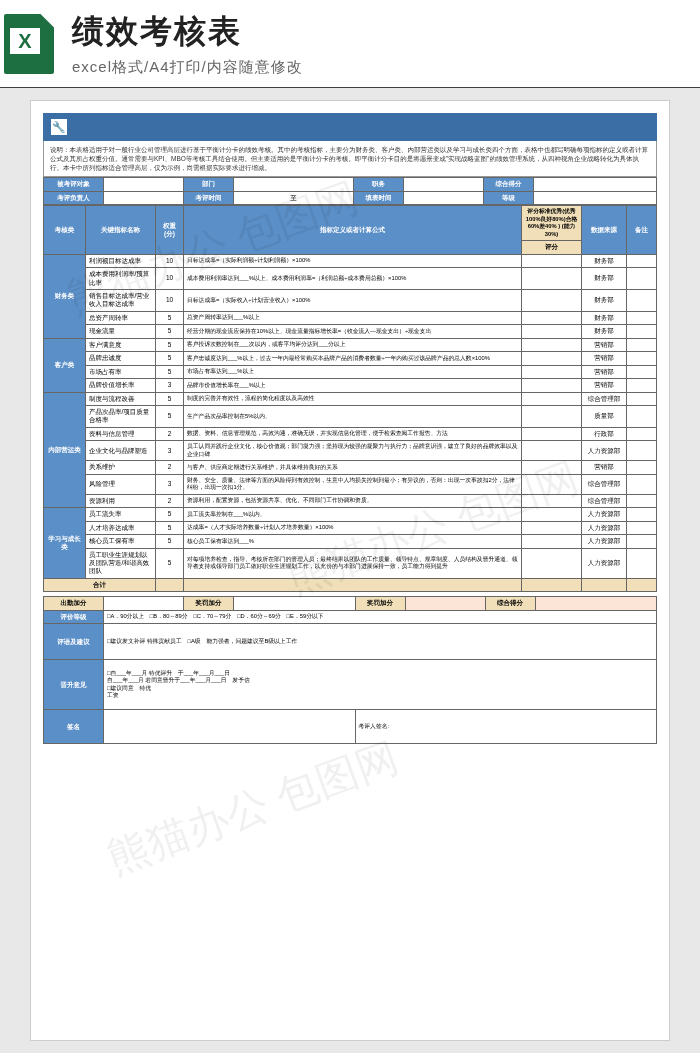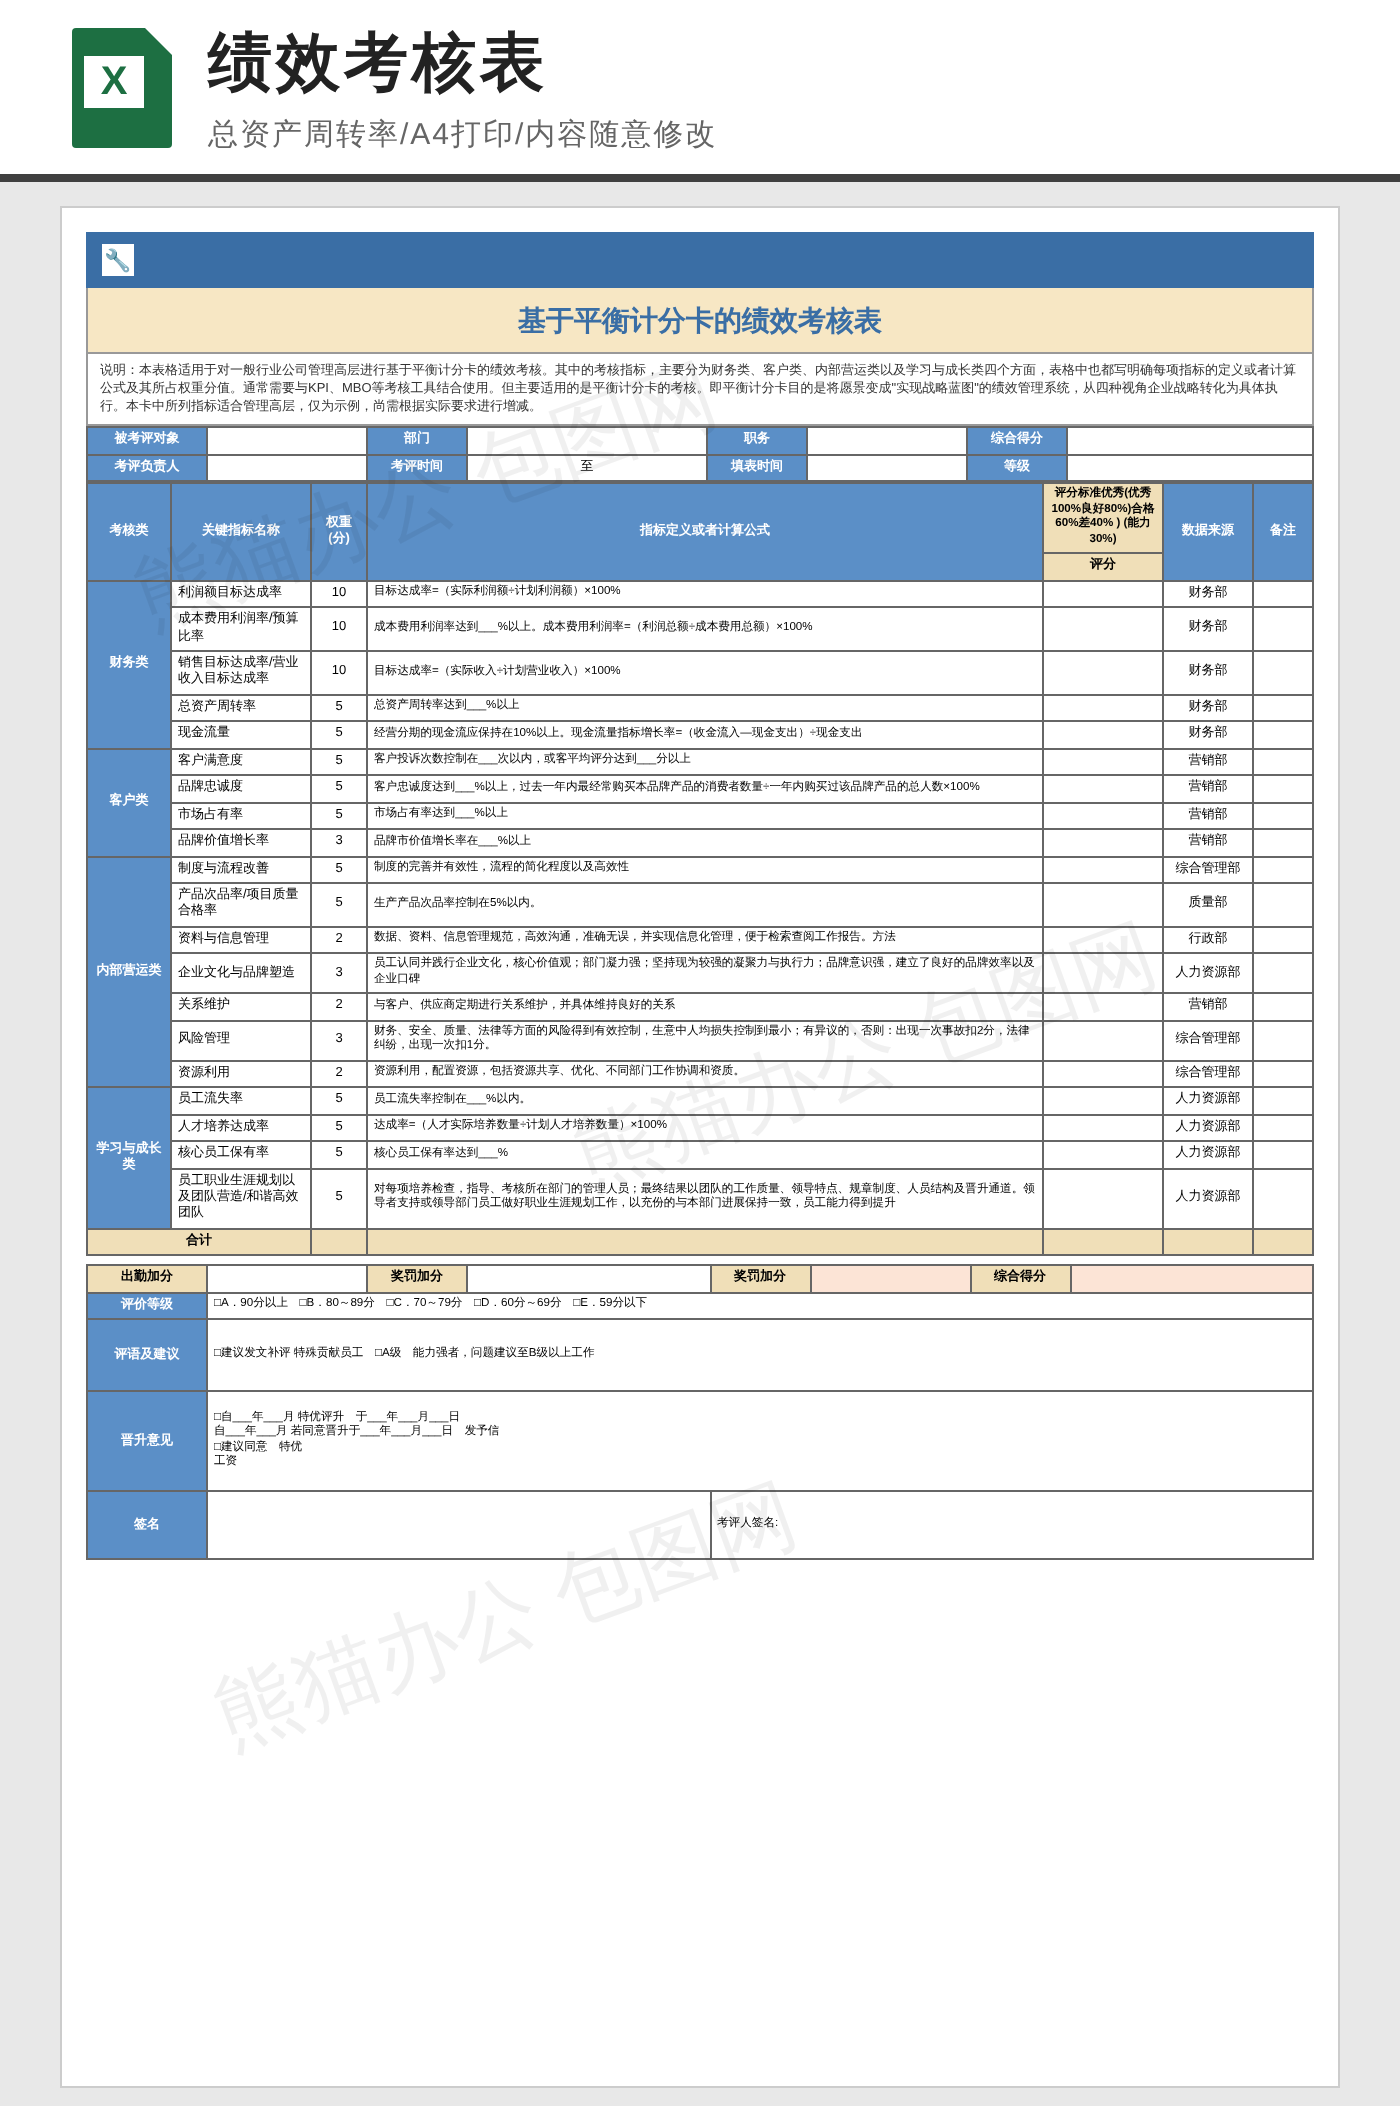--- a/index.html
+++ b/index.html
@@ -16,22 +16,22 @@
     color: rgba(0,0,0,0.06);
     font-size: 42px;
     pointer-events: none;
     z-index: 100;
     transform: rotate(-20deg);
   }
   .header-bar {
     background: #fff;
     display: flex;
     align-items: center;
-    padding: 10px 36px;
-    border-bottom: 4px solid #404040;
+    padding: 10px 4px;
+    border-bottom: 1px solid #404040;
   }
   .excel-icon {
     width: 50px;
     height: 60px;
     background: #1d6f42;
     border-radius: 2px;
     position: relative;
     margin-right: 18px;
     flex-shrink: 0;
   }
@@ -141,31 +141,30 @@
 <body>
 
 <div class="watermark" style="top:220px;left:60px">熊猫办公 包图网</div>
 <div class="watermark" style="top:500px;left:280px">熊猫办公 包图网</div>
 <div class="watermark" style="top:780px;left:100px">熊猫办公 包图网</div>
 
 <div class="header-bar">
   <div class="excel-icon"></div>
   <div>
     <div class="header-title">绩效考核表</div>
-    <div class="header-sub">总资产周转率/A4打印/内容随意修改</div>
+    <div class="header-sub">excel格式/A4打印/内容随意修改</div>
   </div>
 </div>
 
 <div class="page-wrap">
   <div class="sheet">
 
     <div class="banner">
       <span class="banner-icon">🔧</span>
     </div>
-    <div class="doc-title">基于平衡计分卡的绩效考核表</div>
     <div class="desc">说明：本表格适用于对一般行业公司管理高层进行基于平衡计分卡的绩效考核。其中的考核指标，主要分为财务类、客户类、内部营运类以及学习与成长类四个方面，表格中也都写明确每项指标的定义或者计算公式及其所占权重分值。通常需要与KPI、MBO等考核工具结合使用。但主要适用的是平衡计分卡的考核。即平衡计分卡目的是将愿景变成"实现战略蓝图"的绩效管理系统，从四种视角企业战略转化为具体执行。本卡中所列指标适合管理高层，仅为示例，尚需根据实际要求进行增减。</div>
 
     <table>
       <tbody>
           <tr>
         <td class="blue-head" style="width:60px">被考评对象</td>
         <td style="width:80px"></td>
         <td class="blue-head" style="width:50px">部门</td>
         <td style="width:120px"></td>
         <td class="blue-head" style="width:50px">职务</td>

